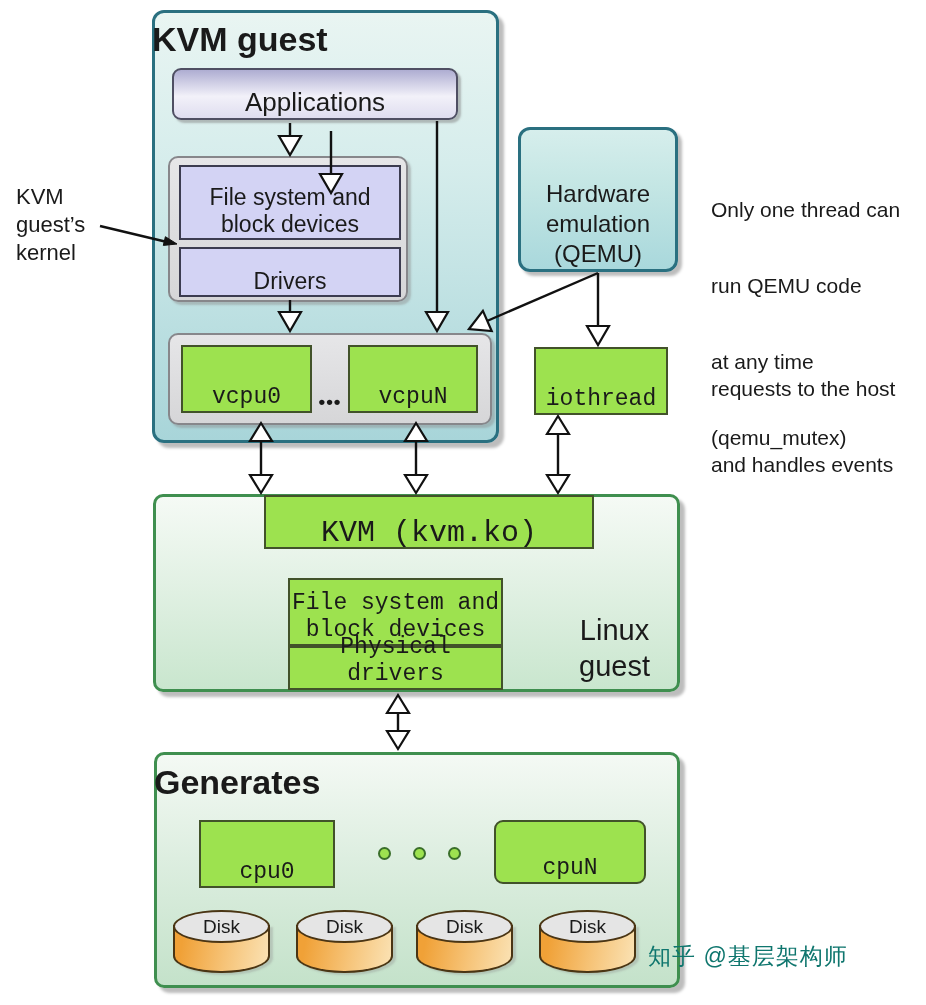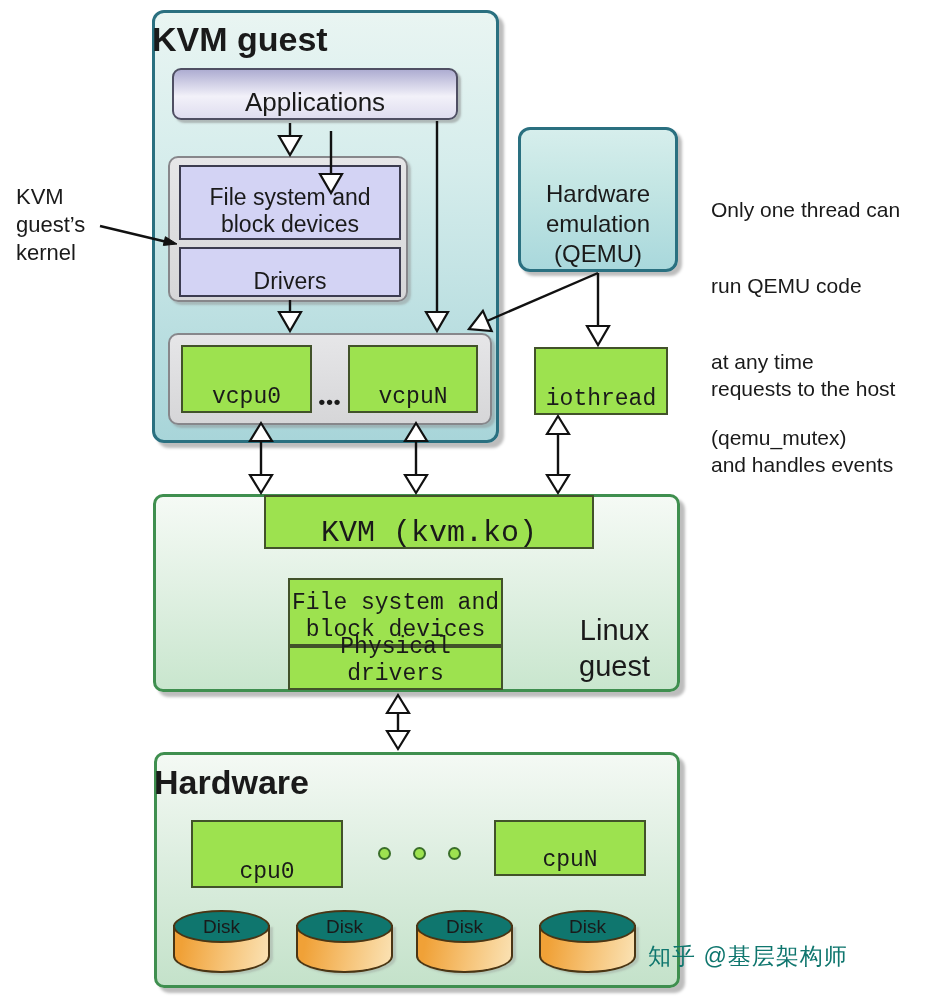--- a/index.html
+++ b/index.html
@@ -77,21 +77,21 @@
   .disk-body {
     position:absolute; left:0; top:15px; width:97px; height:48px;
     background:linear-gradient(100deg,#f0a137 10%,#f6c377 55%,#fadfae 95%);
     border:2.5px solid #4a3514; border-top:none;
     border-radius:0 0 48px 48px / 0 0 17px 17px;
     box-sizing:border-box;
     box-shadow:3px 2px 2px rgba(140,140,140,.35);
   }
   .disk-top {
     position:absolute; left:0; top:0; width:97px; height:33px;
-    background:#0f766e; border:2.5px solid #4a3514; border-radius:50%;
+    background:#e5e5e5; border:2.5px solid #4a3514; border-radius:50%;
     box-sizing:border-box;
     display:flex; align-items:center; justify-content:center;
     font-size:19px;
   }
   svg.overlay { position:absolute; left:0; top:0; z-index:50; pointer-events:none; }
   .watermark {
     left:648px; top:941px; z-index:60; font-size:23px; letter-spacing:1px;
     color:#0f766e;
   }
 </style>
@@ -155,28 +155,28 @@
   </div>
   <div class="abs box green-box" style="left:288px;top:578px;width:215px;height:68px;">
     <span>File system and block devices</span>
   </div>
   <div class="abs box green-box" style="left:288px;top:646px;width:215px;height:44px;">
     <span>Physical drivers</span>
   </div>
   <div class="abs lk-label" style="left:552px;top:612px;width:125px;">Linux guest</div>
 
   <div class="abs hw-box"></div>
-  <div class="abs big-title" style="left:154px;top:763px;width:526px;">Hardware</div>
-  <div class="abs box green-box" style="left:191px;top:820px;width:152px;height:68px;">
+  <div class="abs big-title" style="left:154px;top:763px;width:526px;">Generates</div>
+  <div class="abs box green-box" style="left:199px;top:820px;width:136px;height:68px;">
     <span>cpu0</span>
   </div>
   <div class="cpu-dot" style="left:378px;top:847px;"></div>
   <div class="cpu-dot" style="left:413px;top:847px;"></div>
   <div class="cpu-dot" style="left:448px;top:847px;"></div>
-  <div class="abs box green-box" style="left:494px;top:820px;width:152px;height:56px;">
+  <div class="abs box green-box" style="left:494px;top:820px;width:152px;height:64px;border-radius:9px;">
     <span>cpuN</span>
   </div>
 
   <div class="disk" style="left:173px;top:910px;">
     <div class="disk-body"></div>
     <div class="disk-top">
       <span>Disk</span>
     </div>
   </div>
   <div class="disk" style="left:296px;top:910px;">

